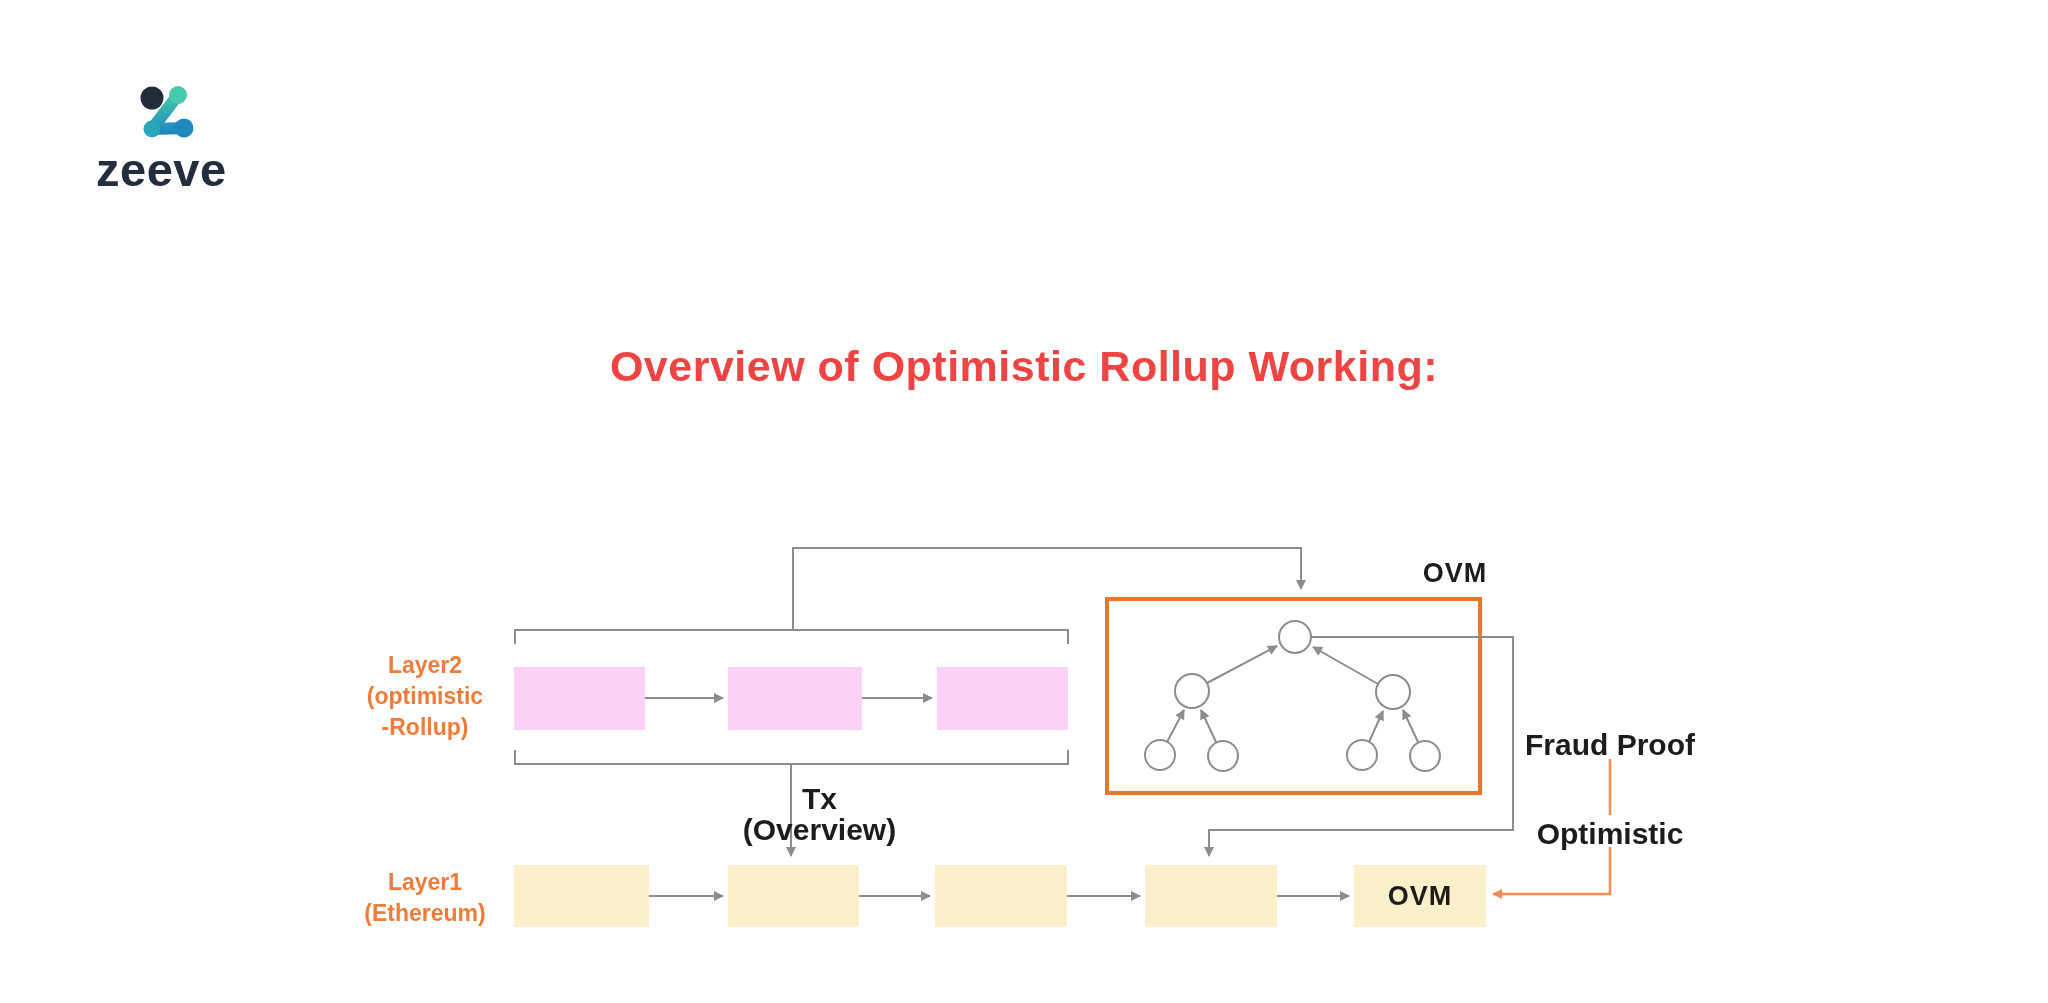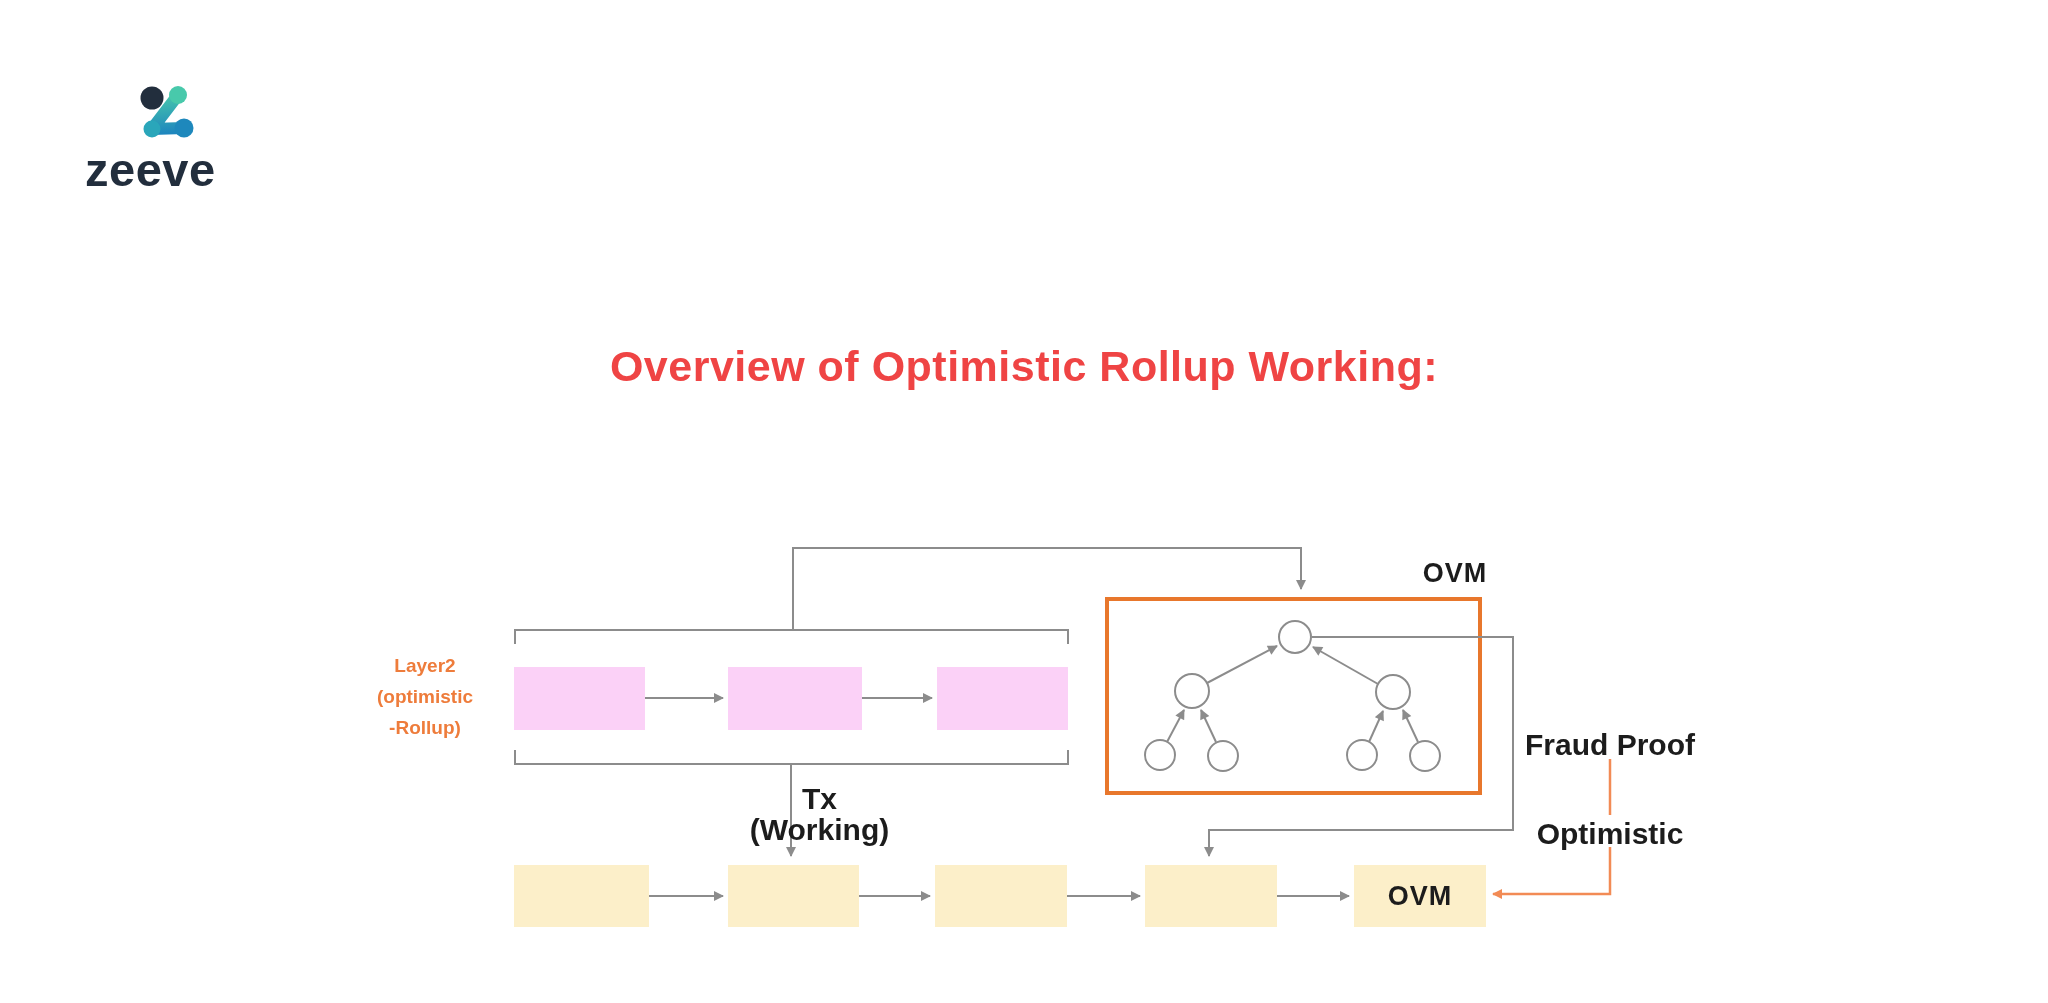--- a/index.html
+++ b/index.html
@@ -4,41 +4,41 @@
 <style>
   html,body{margin:0;padding:0;background:#ffffff;}
   .canvas{
     position:relative;width:2048px;height:1003px;background:#ffffff;overflow:hidden;
     font-family:"Liberation Sans","DejaVu Sans",sans-serif;
   }
   
   .logo{position:absolute;left:80px;top:45px;width:220px;height:150px;}
   .logo-icon{position:absolute;left:38px;top:7px;}
   .logo-word{
-    position:absolute;left:5px;top:97px;width:200px;
+    position:absolute;left:16px;top:97px;width:200px;
     font-size:47px;font-weight:bold;letter-spacing:.5px;color:#222E3D;
   }
   
   .title{
     position:absolute;left:0;top:342px;width:2048px;text-align:center;
     font-size:43px;font-weight:bold;color:#ef4444;letter-spacing:.5px;
   }
   
   .block{position:absolute;}
   .l2-block{background:#FBD1F7;width:131px;height:63px;top:667px;}
   .l1-block{background:#FCEFC9;width:132px;height:62px;top:865px;
     display:flex;align-items:center;justify-content:center;}
   .l1-block .block-text{font-size:27px;font-weight:bold;color:#1C1C1C;letter-spacing:1px;}
   .ovm-box{
     position:absolute;left:1105px;top:597px;width:377px;height:198px;
     border:4px solid #E8772C;box-sizing:border-box;background:transparent;
   }
   
   .lbl{position:absolute;text-align:center;font-weight:bold;}
-  .orange-lbl{color:#EE7C3B;font-size:19px;line-height:31px;}
+  .orange-lbl{color:#EE7C3B;font-size:23px;line-height:31px;}
   .dark-lbl{color:#1C1C1C;font-size:30px;line-height:31px;}
   .layer2-label{left:340px;top:650px;width:170px;}
   .layer1-label{left:340px;top:867px;width:170px;}
   .ovm-top-label{left:1395px;top:558px;width:120px;font-size:27px;letter-spacing:1px;}
   .tx-label{left:732px;top:783px;width:175px;}
   .fraud-label{left:1525px;top:729px;width:170px;}
   .challenge-label{left:1520px;top:818px;width:180px;}
   .connectors{position:absolute;left:0;top:0;}
 </style>
 </head>
@@ -137,25 +137,29 @@
       <path d="M1610,847 L1610,894 L1493,894" marker-end="url(#ao)"></path>
     </g>
   </svg>
 
   <div class="lbl orange-lbl layer2-label">
     <div>Layer2</div>
     <div>(optimistic</div>
     <div>-Rollup)</div>
   </div>
 
+  <div class="lbl orange-lbl layer1-label">
+    <div>Layer1</div>
+    <div>(Ethereum)</div>
+  </div>
 
   <div class="lbl dark-lbl ovm-top-label">OVM</div>
 
   <div class="lbl dark-lbl tx-label">
     <div>Tx</div>
-    <div>(Working)</div>
+    <div>(Overview)</div>
   </div>
 
   <div class="lbl dark-lbl fraud-label">Fraud Proof</div>
 
   <div class="lbl dark-lbl challenge-label">Optimistic</div>
 
 </div>
 
 </body></html>

